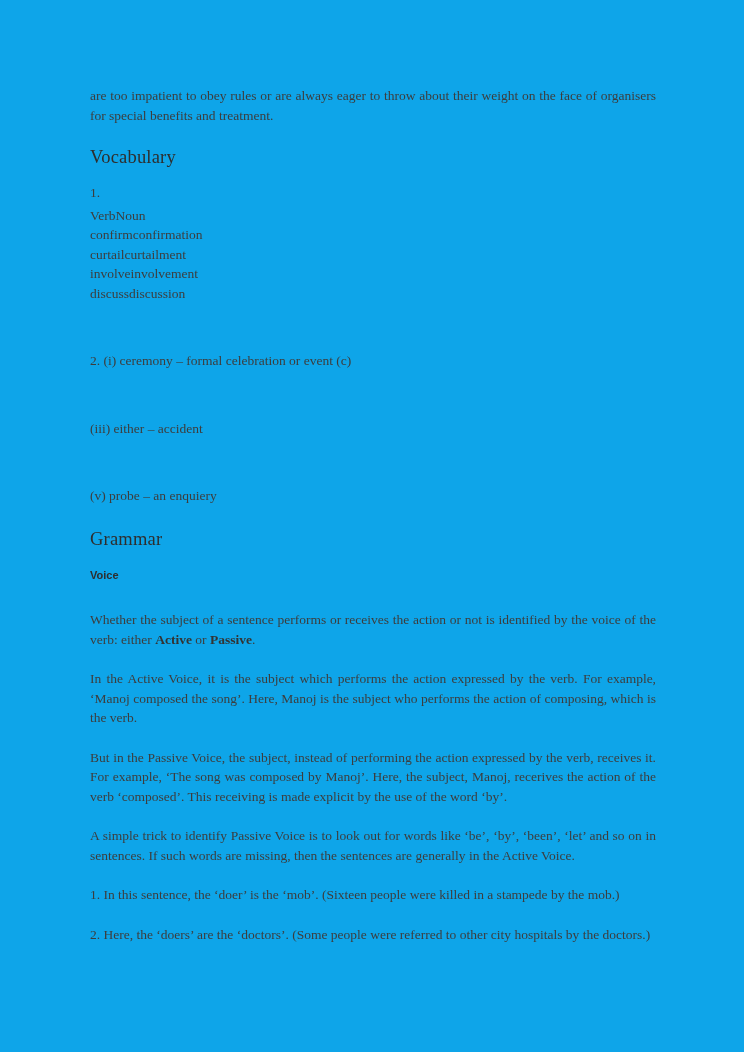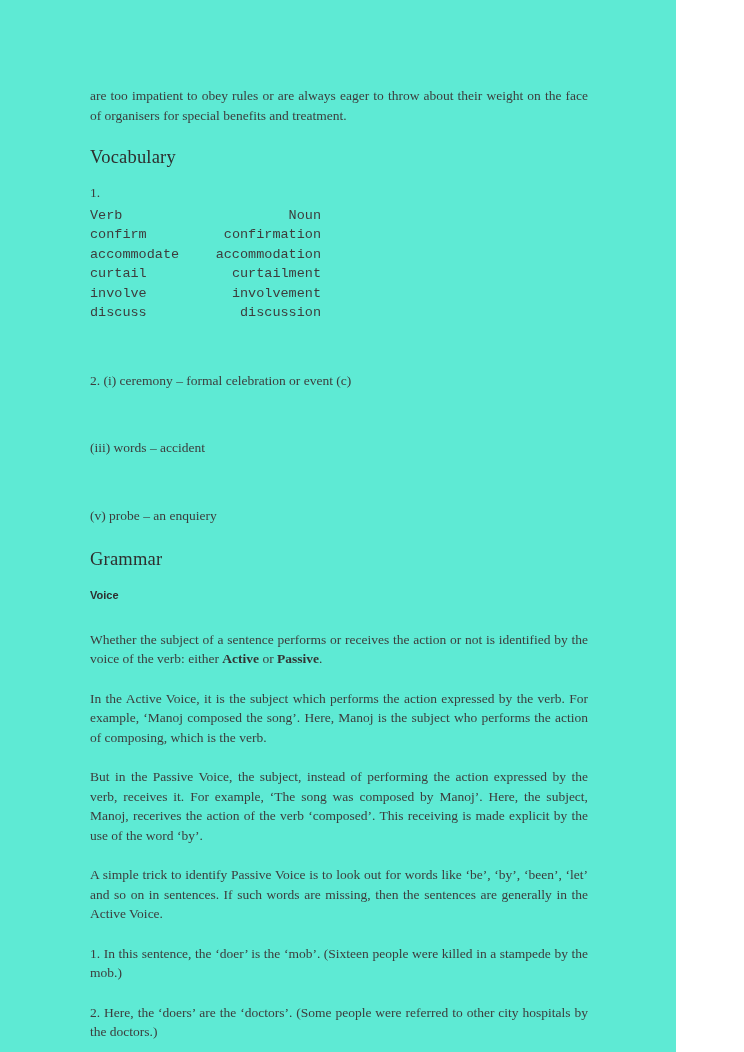--- a/index.html
+++ b/index.html
@@ -2,23 +2,23 @@
 <html><head>
 <meta charset="utf-8">
 <style>
   html, body {
     margin: 0;
     padding: 0;
     background: #ffffff;
   }
   .page {
     position: relative;
-    width: 676px;
+    width: 744px;
     height: 1052px;
-    background: #5eead4;
+    background: #0ea5e9;
     overflow: hidden;
     font-family: "Liberation Serif", "DejaVu Serif", serif;
     color: #3d3d3d;
   }
   .content {
     padding: 86px 88px 0 90px; 
   }
   p.body {
     margin: 0 0 20px 0;
     font-size: 13.5px;
@@ -49,22 +49,20 @@
     margin: 0 0 3px 0;
   }
   .vocab-table {
     width: 231px;
     margin: 0 0 19px 0;
     font-size: 13.5px;
     line-height: 19.5px;
   }
   .vocab-row {
     display: flex;
-    justify-content: space-between;
-    font-family: Liberation Mono, monospace;
   }
   .vocab-row .cell-verb { text-align: left; }
   .vocab-row .cell-noun { text-align: right; }
   .def-list {
     margin: 0 0 19px 0;
     font-size: 13.5px;
     line-height: 19.7px;
   }
   .def-list .line { white-space: nowrap; margin-top: 48px; }
   sup {
@@ -89,40 +87,36 @@
     <div class="vocab-table">
       <div class="vocab-row">
         <span class="cell-verb">Verb</span>
         <span class="cell-noun">Noun</span>
       </div>
       <div class="vocab-row">
         <span class="cell-verb">confirm</span>
         <span class="cell-noun">confirmation</span>
       </div>
       <div class="vocab-row">
-        <span class="cell-verb">accommodate</span>
-        <span class="cell-noun">accommodation</span>
-      </div>
-      <div class="vocab-row">
         <span class="cell-verb">curtail</span>
         <span class="cell-noun">curtailment</span>
       </div>
       <div class="vocab-row">
         <span class="cell-verb">involve</span>
         <span class="cell-noun">involvement</span>
       </div>
       <div class="vocab-row">
         <span class="cell-verb">discuss</span>
         <span class="cell-noun">discussion</span>
       </div>
     </div>
 
     <div class="def-list">
       <div class="line">2. (i) ceremony – formal celebration or event (c)</div>
-      <div class="line">(iii) words – accident</div>
+      <div class="line">(iii) either – accident</div>
       <div class="line">(v) probe – an enquiery</div>
     </div>
 
     <h1 class="section grammar">Grammar</h1>
 
     <h2 class="subsection">Voice</h2>
 
     <p class="body"><span>Whether the subject of a sentence performs or receives the action or not is identified by the voice of the verb: either </span><b class="inline-bold">Active</b><span> or </span><b class="inline-bold">Passive</b><span>.</span></p>
 
     <p class="body">In the Active Voice, it is the subject which performs the action expressed by the verb. For example, ‘Manoj composed the song’. Here, Manoj is the subject who performs the action of composing, which is the verb.</p>

